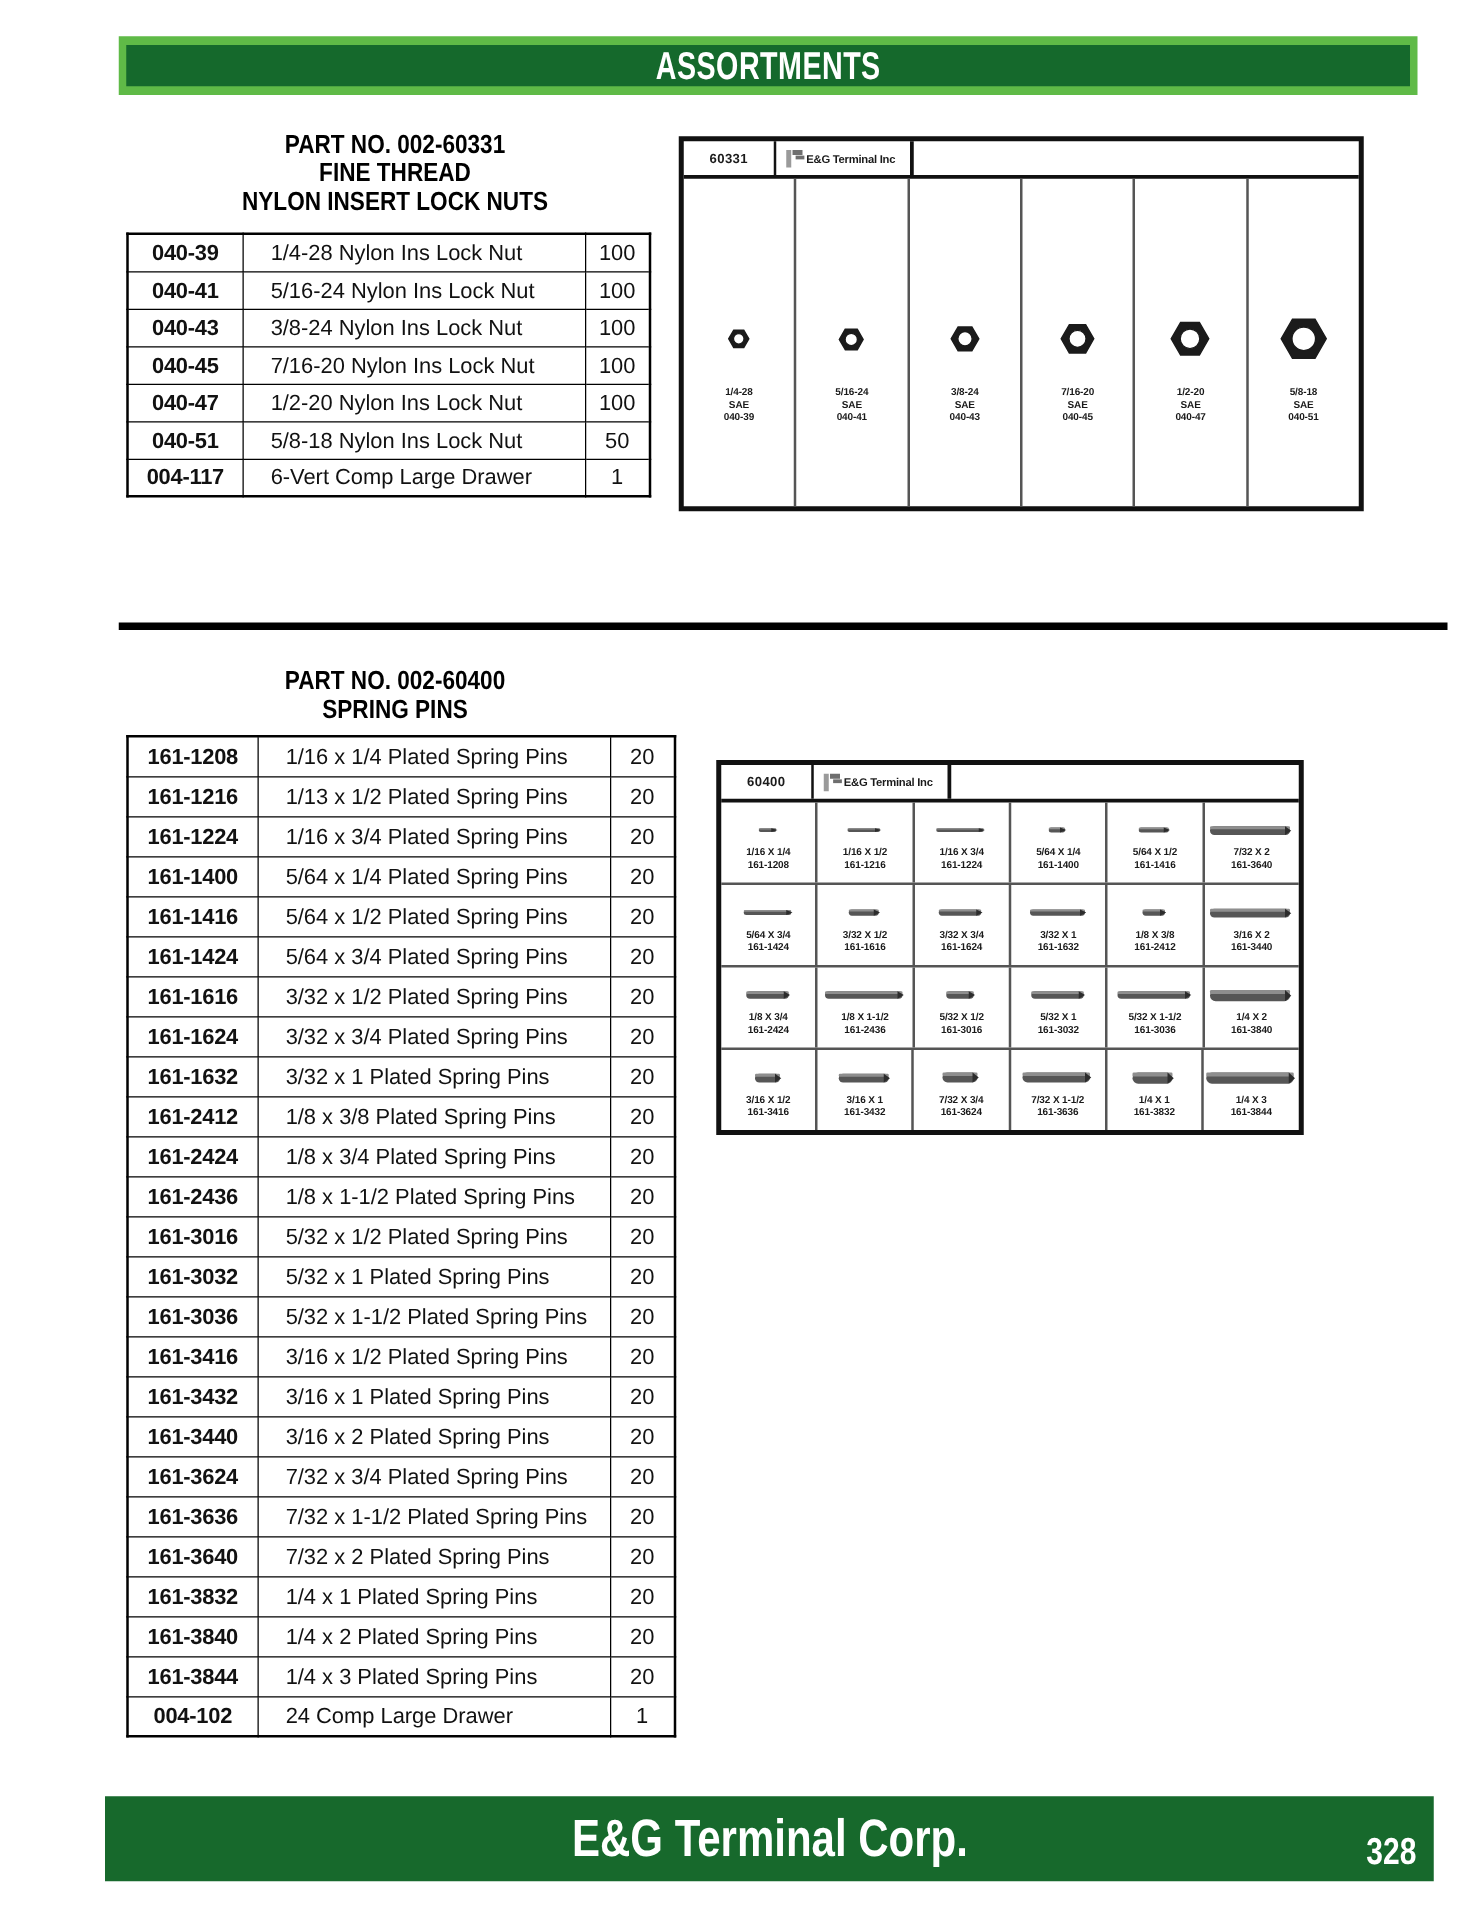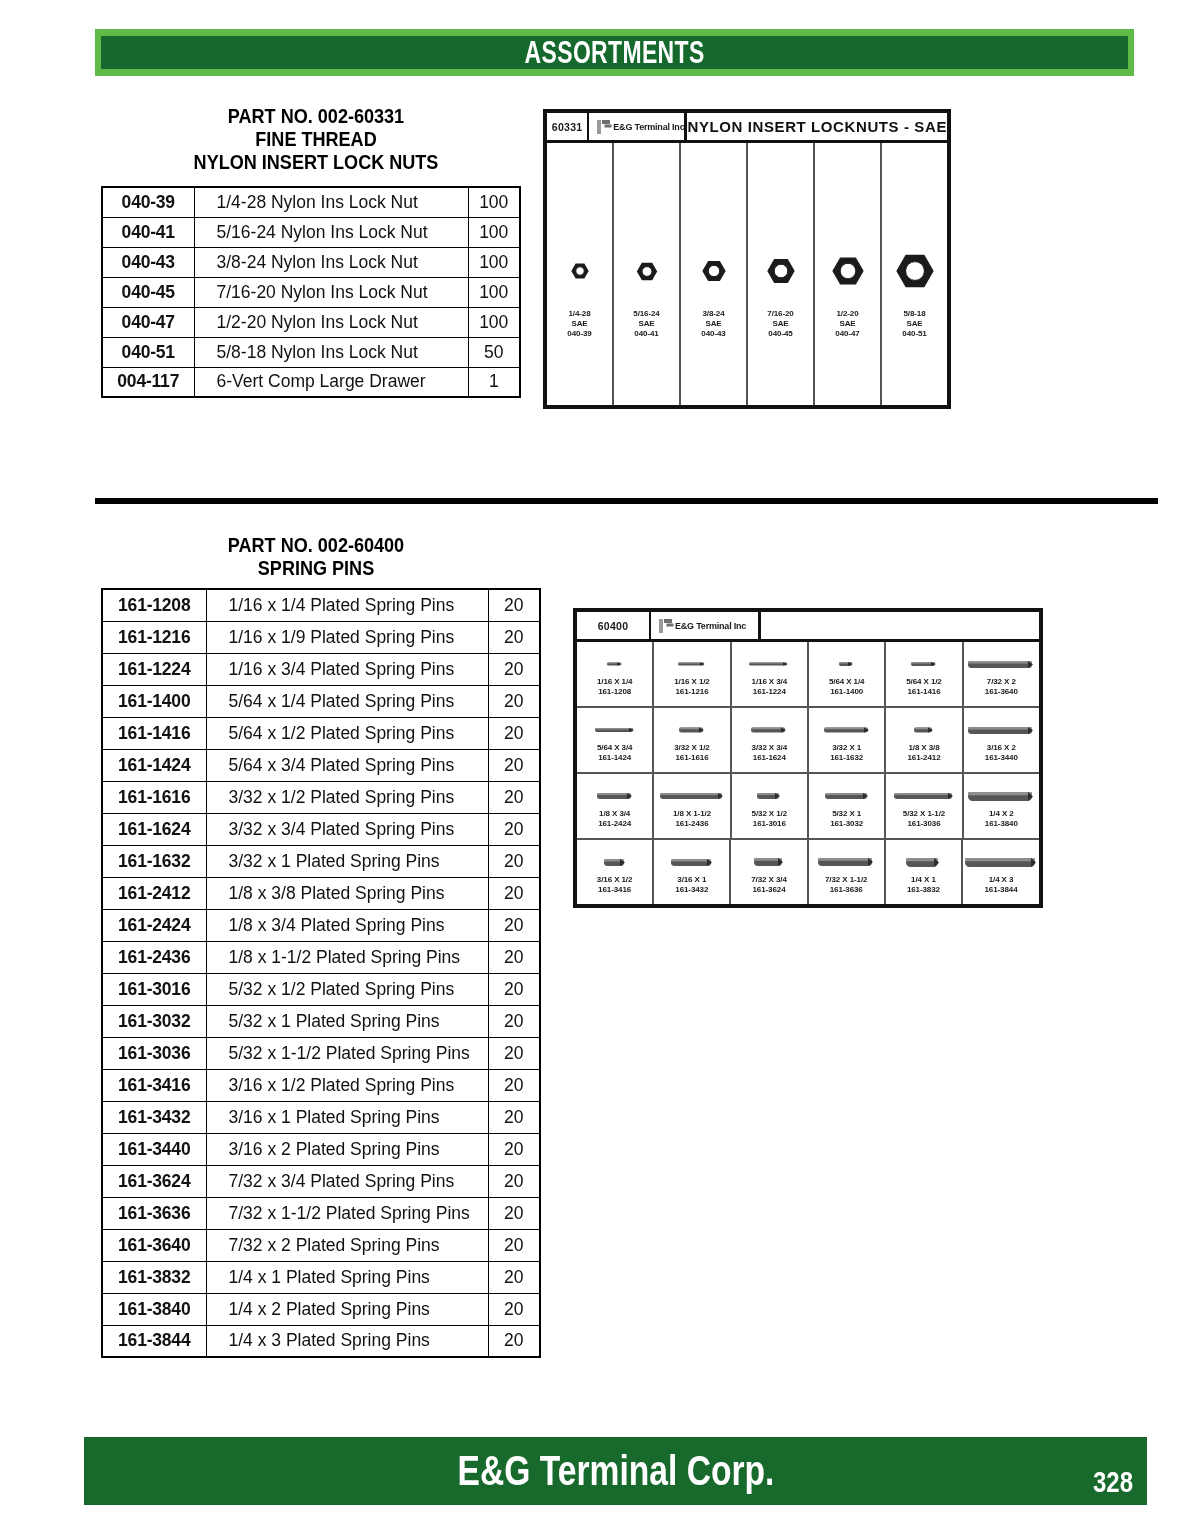--- a/index.html
+++ b/index.html
@@ -103,21 +103,21 @@
     height: 6px;
     background: #000;
   }
 
   
   .panel {
     position: absolute;
     border: 4px solid #111;
     background: #fff;
   }
-  #panel1 { left: 543px; top: 109px; width: 408px; height: 300px; }
+  #panel1 { left: 543px; top: 109px; width: 548px; height: 300px; }
   #panel2 { left: 573px; top: 608px; width: 470px; height: 300px; }
 
   .panel-head {
     display: flex;
     align-items: stretch;
     height: 30px;
     border-bottom: 3px solid #111;
   }
   .ph-code {
     width: 74px;
@@ -335,21 +335,20 @@
     </tbody>
 </table>
 
 <div class="panel" id="panel1">
   <div class="panel-head">
     <div class="ph-code">60331</div>
     <div class="ph-logo">
       <span class="logo-mark"></span>
       <span class="logo-text">E&amp;G Terminal Inc</span>
     </div>
-    <div class="ph-title">NYLON INSERT LOCKNUTS - SAE</div>
   </div>
   <div class="nut-cols" id="panel1-cols">
       <div class="nut-col">
         <div class="nut-art" style="top: 118px;"><svg width="20" height="20" viewBox="0 0 20 20">
             <polygon points="18.0,10.0 14.0,16.9 6.0,16.9 2.0,10.0 6.0,3.1 14.0,3.1" fill="#1b1b1b" stroke="#1b1b1b" stroke-width="1.2"></polygon>
             <circle cx="10" cy="10" r="4.2" fill="#ffffff" stroke="#1b1b1b" stroke-width="1"></circle>
           </svg></div>
         <div class="nut-lbl">
           <div>1/4-28</div>
           <div>SAE</div>
@@ -423,21 +422,21 @@
 
 <table class="parts-table" id="table2">
   <tbody id="table2-body">
       <tr>
         <td class="c-code">161-1208</td>
         <td class="c-desc">1/16 x 1/4 Plated Spring Pins</td>
         <td class="c-qty">20</td>
       </tr>
       <tr>
         <td class="c-code">161-1216</td>
-        <td class="c-desc">1/16 x 1/9 Plated Spring Pins</td>
+        <td class="c-desc">1/13 x 1/2 Plated Spring Pins</td>
         <td class="c-qty">20</td>
       </tr>
       <tr>
         <td class="c-code">161-1224</td>
         <td class="c-desc">1/16 x 3/4 Plated Spring Pins</td>
         <td class="c-qty">20</td>
       </tr>
       <tr>
         <td class="c-code">161-1400</td>
         <td class="c-desc">5/64 x 1/4 Plated Spring Pins</td>
@@ -535,20 +534,25 @@
       </tr>
       <tr>
         <td class="c-code">161-3840</td>
         <td class="c-desc">1/4 x 2 Plated Spring Pins</td>
         <td class="c-qty">20</td>
       </tr>
       <tr>
         <td class="c-code">161-3844</td>
         <td class="c-desc">1/4 x 3 Plated Spring Pins</td>
         <td class="c-qty">20</td>
+      </tr>
+      <tr>
+        <td class="c-code">004-102</td>
+        <td class="c-desc">24 Comp Large Drawer</td>
+        <td class="c-qty">1</td>
       </tr>
     </tbody>
 </table>
 
 <div class="panel" id="panel2">
   <div class="panel-head">
     <div class="ph-code">60400</div>
     <div class="ph-logo">
       <span class="logo-mark"></span>
       <span class="logo-text">E&amp;G Terminal Inc</span>

